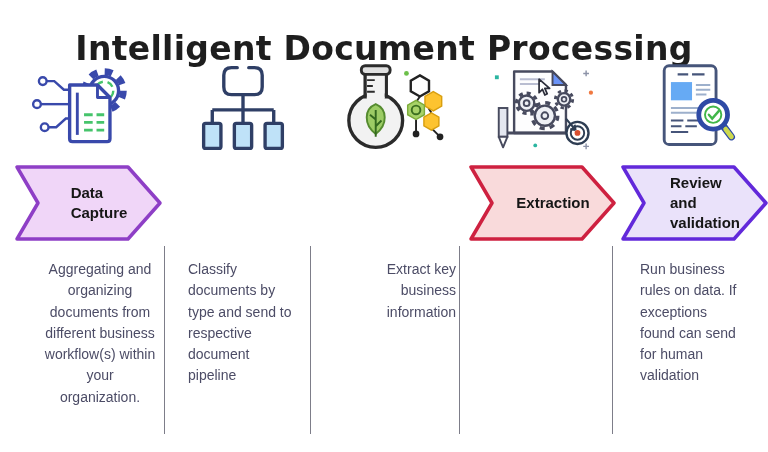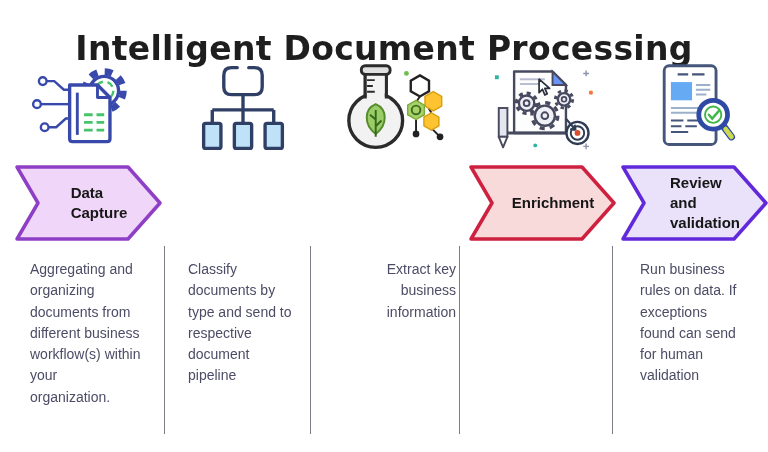--- a/index.html
+++ b/index.html
@@ -27,21 +27,21 @@
     white-space:pre-line;
   }
   .desc{
     position:absolute;top:259px;font-size:14px;line-height:1.52;color:#4c4c66;
     white-space:pre-line;
   }
   .divider{position:absolute;top:246px;height:188px;width:1px;background:#7d7d89;}
   
   .c1{left:14px;} .c2{left:170px;} .c3{left:320px;} .c4{left:468px;} .c5{left:620px;}
   .i1{left:10px;} .i2{left:168px;} .i3{left:318px;} .i4{left:466px;} .i5{left:618px;}
-  .d1{left:30px;width:140px;} .d2{left:188px;width:134px;} .d3{left:326px;width:130px;text-align:right;}
+  .d1{left:30px;width:140px;text-align:center;} .d2{left:188px;width:134px;} .d3{left:326px;width:130px;text-align:right;}
   .d4{left:474px;width:130px;} .d5{left:640px;width:140px;}
   .v1{left:164px;} .v2{left:310px;} .v3{left:459px;} .v4{left:612px;}
 </style>
 </head>
 <body>
 
 <div id="canvas">
 
   <div class="title">Intelligent Document Processing</div>
 
@@ -152,21 +152,21 @@
     <svg class="shape-svg" viewBox="0 0 150 80">
       <path class="banner-shape" d="M3 4 H114 L146 40 L114 76 H3 L24 40 Z" stroke-width="3.5" stroke-linejoin="round" fill="#F0D6F8" stroke="#8E3FC6"></path>
     </svg>
     <div class="banner-label">Data
 Capture</div>
   </div>
   <div class="banner c4">
     <svg class="shape-svg" viewBox="0 0 150 80">
       <path class="banner-shape" d="M3 4 H114 L146 40 L114 76 H3 L24 40 Z" stroke-width="3.5" stroke-linejoin="round" fill="#F9DADB" stroke="#CE2140"></path>
     </svg>
-    <div class="banner-label">Enrichment</div>
+    <div class="banner-label">Extraction</div>
   </div>
   <div class="banner c5">
     <svg class="shape-svg" viewBox="0 0 150 80">
       <path class="banner-shape" d="M3 4 H114 L146 40 L114 76 H3 L24 40 Z" stroke-width="3.5" stroke-linejoin="round" fill="#EAE2FA" stroke="#6229DA"></path>
     </svg>
     <div class="banner-label">Review
 and
 validation</div>
   </div>
 

